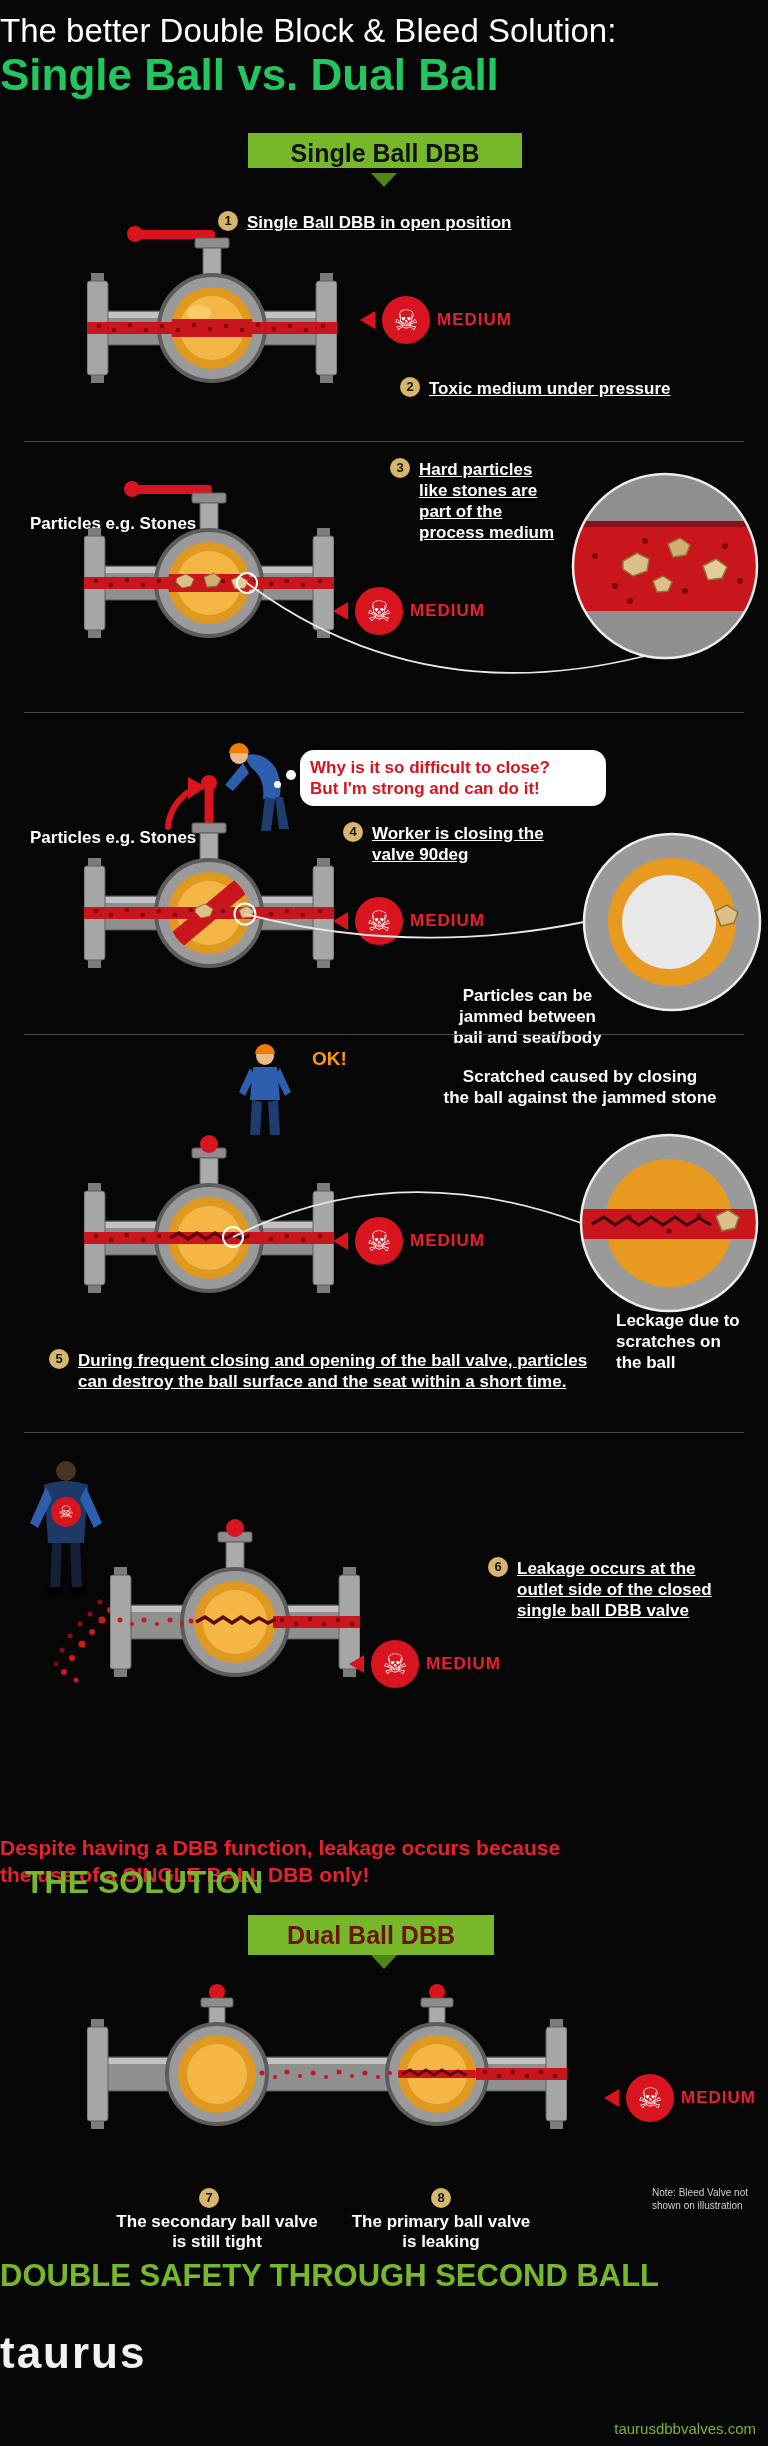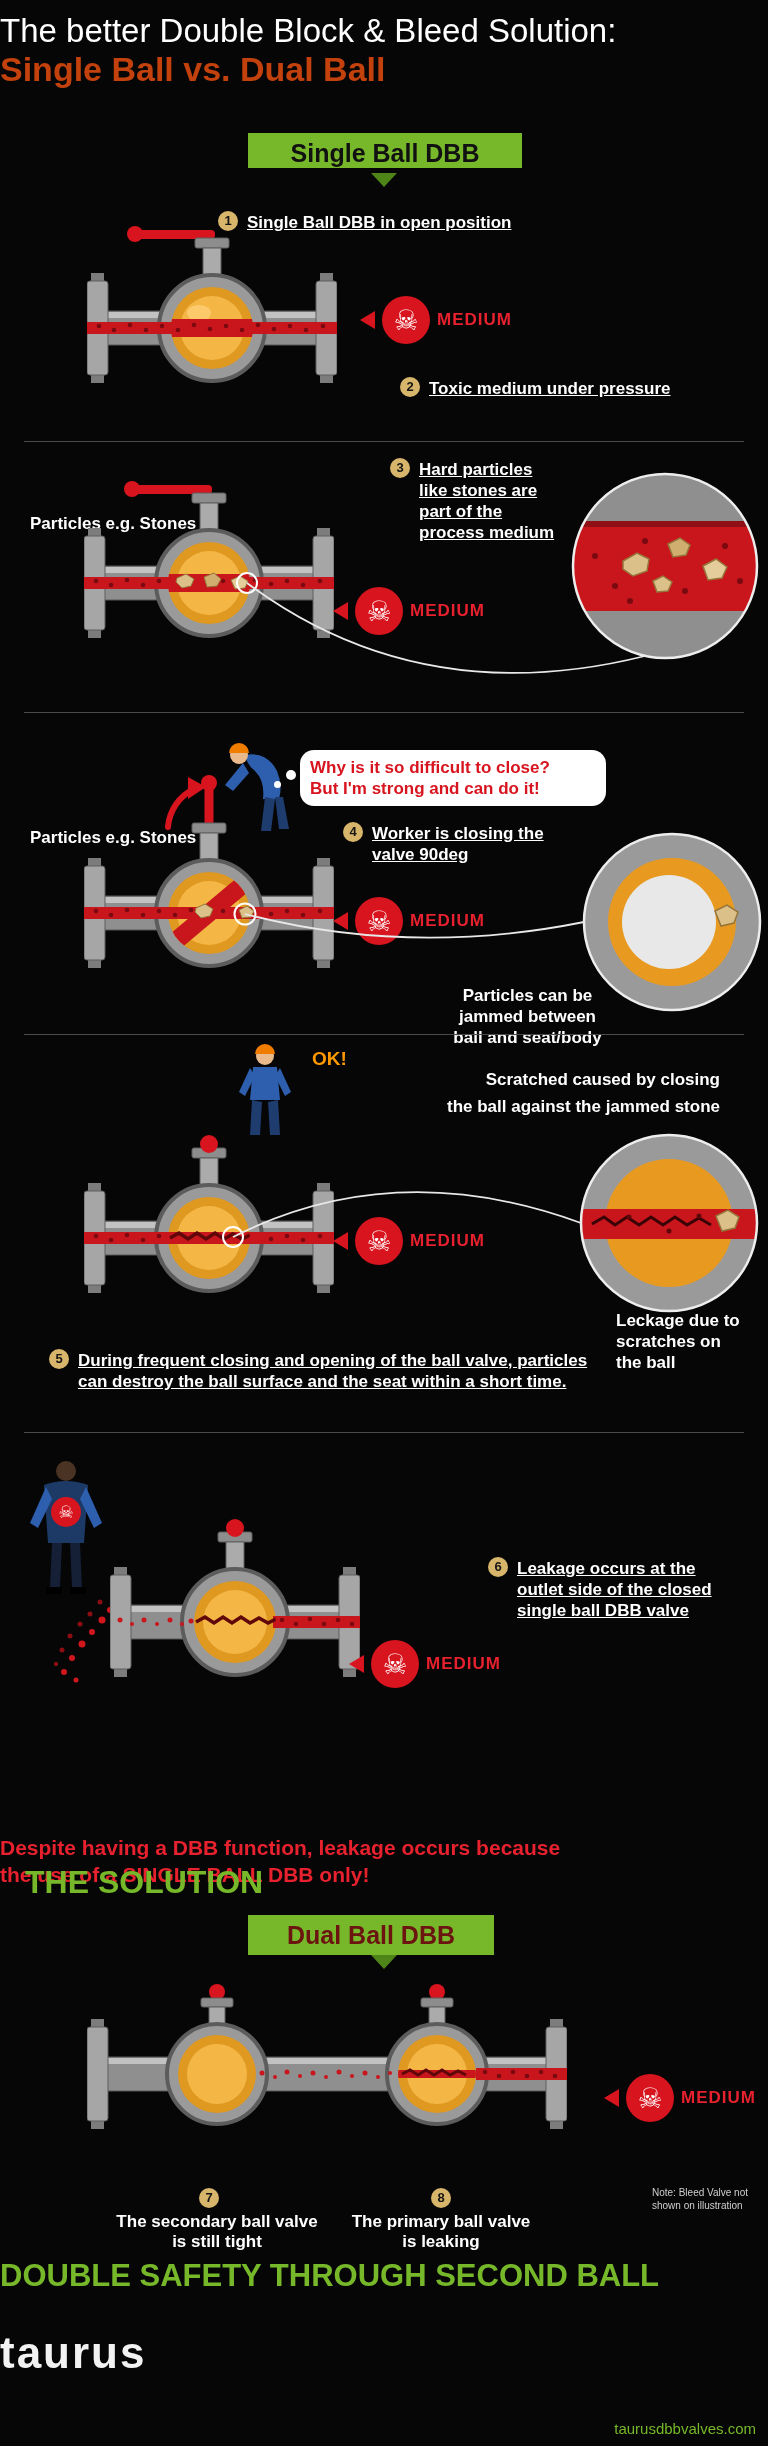--- a/index.html
+++ b/index.html
@@ -28,21 +28,21 @@
          border-top:14px solid #4e8418; }
   .note { color:#cfcfcf; font-size:10px; line-height:13px; }
   svg text { font-family:"DejaVu Sans", sans-serif; }
 </style>
 </head>
 <body>
 
 <div class="canvas">
 
   <div class="abs center" style="top:12px;font-size:33px;color:#fff;">The better Double Block &amp; Bleed Solution:</div>
-  <div class="abs center" style="top:50px;font-size:34px;font-weight:bold;color:#c2410c;">Single Ball vs. Dual Ball</div>
+  <div class="abs center" style="top:50px;font-size:44px;font-weight:bold;color:#22c55e;">Single Ball vs. Dual Ball</div>
 
   <div class="abs banner" style="left:248px;top:133px;width:274px;height:35px;">Single Ball DBB</div>
   <div class="abs ptr" style="left:371px;top:173px;"></div>
 
   <div class="abs anno" style="left:218px;top:211px;">
     <span class="chip">1</span>
     <span class="txt pre">Single Ball DBB in open position</span>
   </div>
 
   <svg class="abs" style="left:87px;top:178px;" width="250" height="230" viewBox="0 0 250 230">
@@ -297,21 +297,21 @@
     <path d="M15 28 L4 52 L10 56 L20 36 Z" fill="#2e5fae"></path>
     <path d="M45 28 L56 52 L50 56 L40 36 Z" fill="#2e5fae"></path>
     <path d="M18 27 L42 27 L45 60 L15 60 Z" fill="#2e5fae"></path>
     <path d="M17 60 L15 95 L25 95 L27 62 Z" fill="#1f3c6e"></path>
     <path d="M33 62 L35 95 L45 95 L43 60 Z" fill="#1f3c6e"></path>
     <circle cx="30" cy="16" r="9" fill="#eab98c"></circle>
     <path d="M20 14 a10 10 0 0 1 20 0 l-20 0 z" fill="#f07d00"></path>
   </svg>
   <div class="abs" style="left:312px;top:1048px;color:#ff9900;font-weight:bold;font-size:19px;">OK!</div>
 
-  <div class="abs txt pre" style="left:440px;top:1066px;width:280px;font-size:17px;line-height:27px;text-align:right;">Scratched caused by closing
+  <div class="abs txt pre" style="left:440px;top:1066px;width:280px;font-size:17px;line-height:21px;text-align:center;">Scratched caused by closing
 the ball against the jammed stone</div>
 
   <svg class="abs" style="left:84px;top:1088px;" width="250" height="230" viewBox="0 0 250 230">
     <defs>
         <clipPath id="bc4">
           <circle cx="125" cy="150" r="41"></circle>
         </clipPath>
       </defs>
     <rect x="108" y="60" width="34" height="10" rx="2" fill="#8d8d8d" stroke="#5f5f5f"></rect>
     <circle cx="125" cy="56" r="9" fill="#d8141e"></circle>

